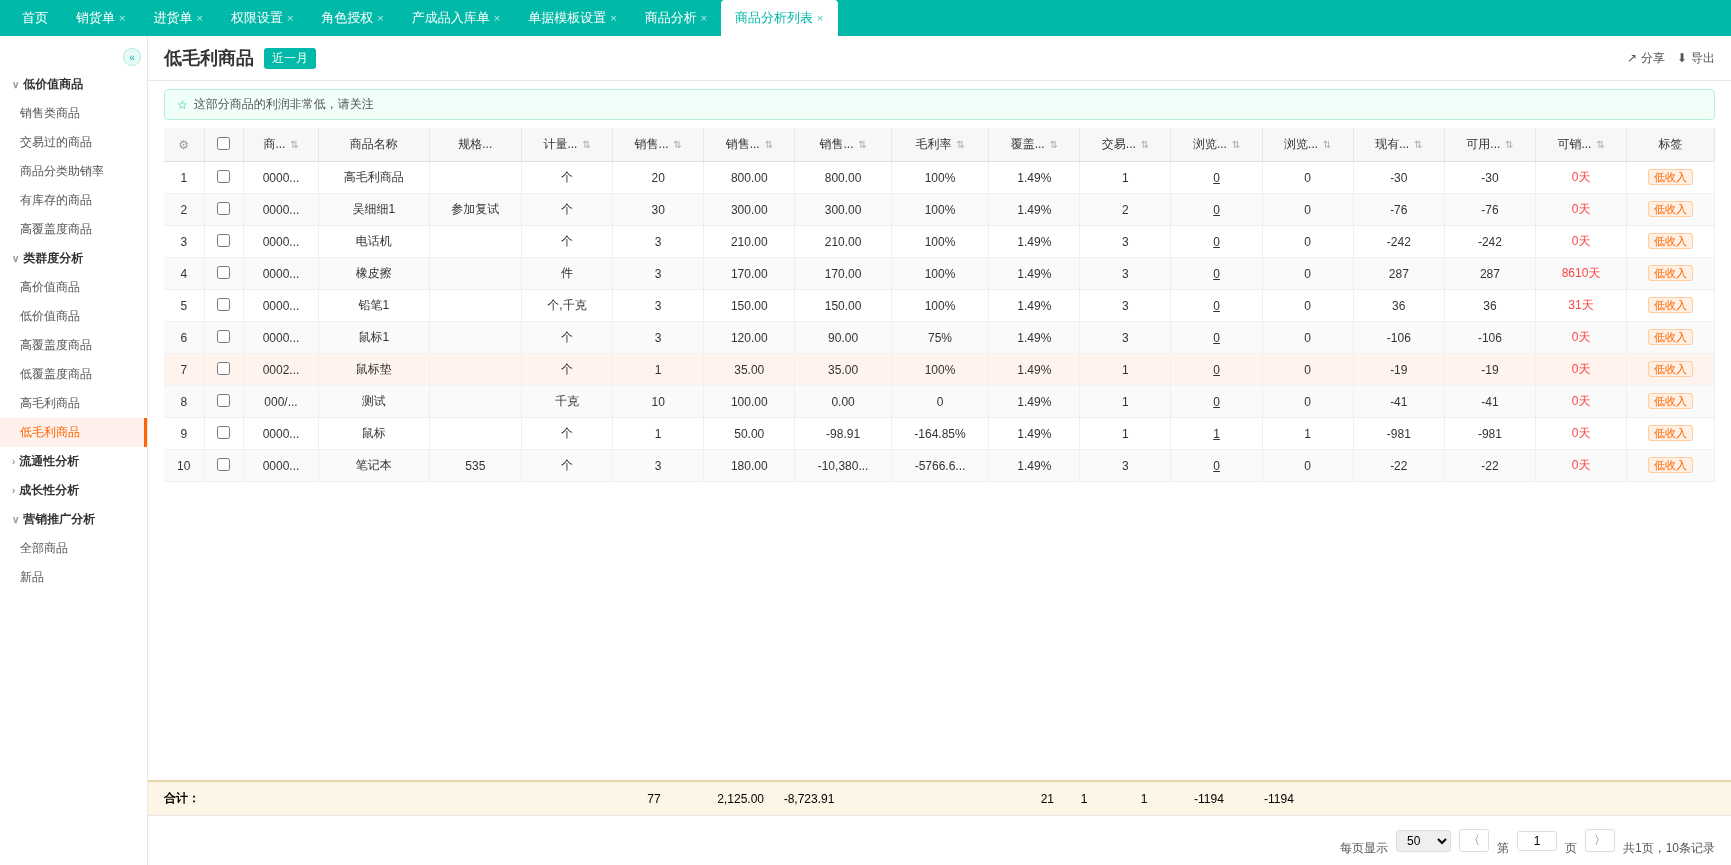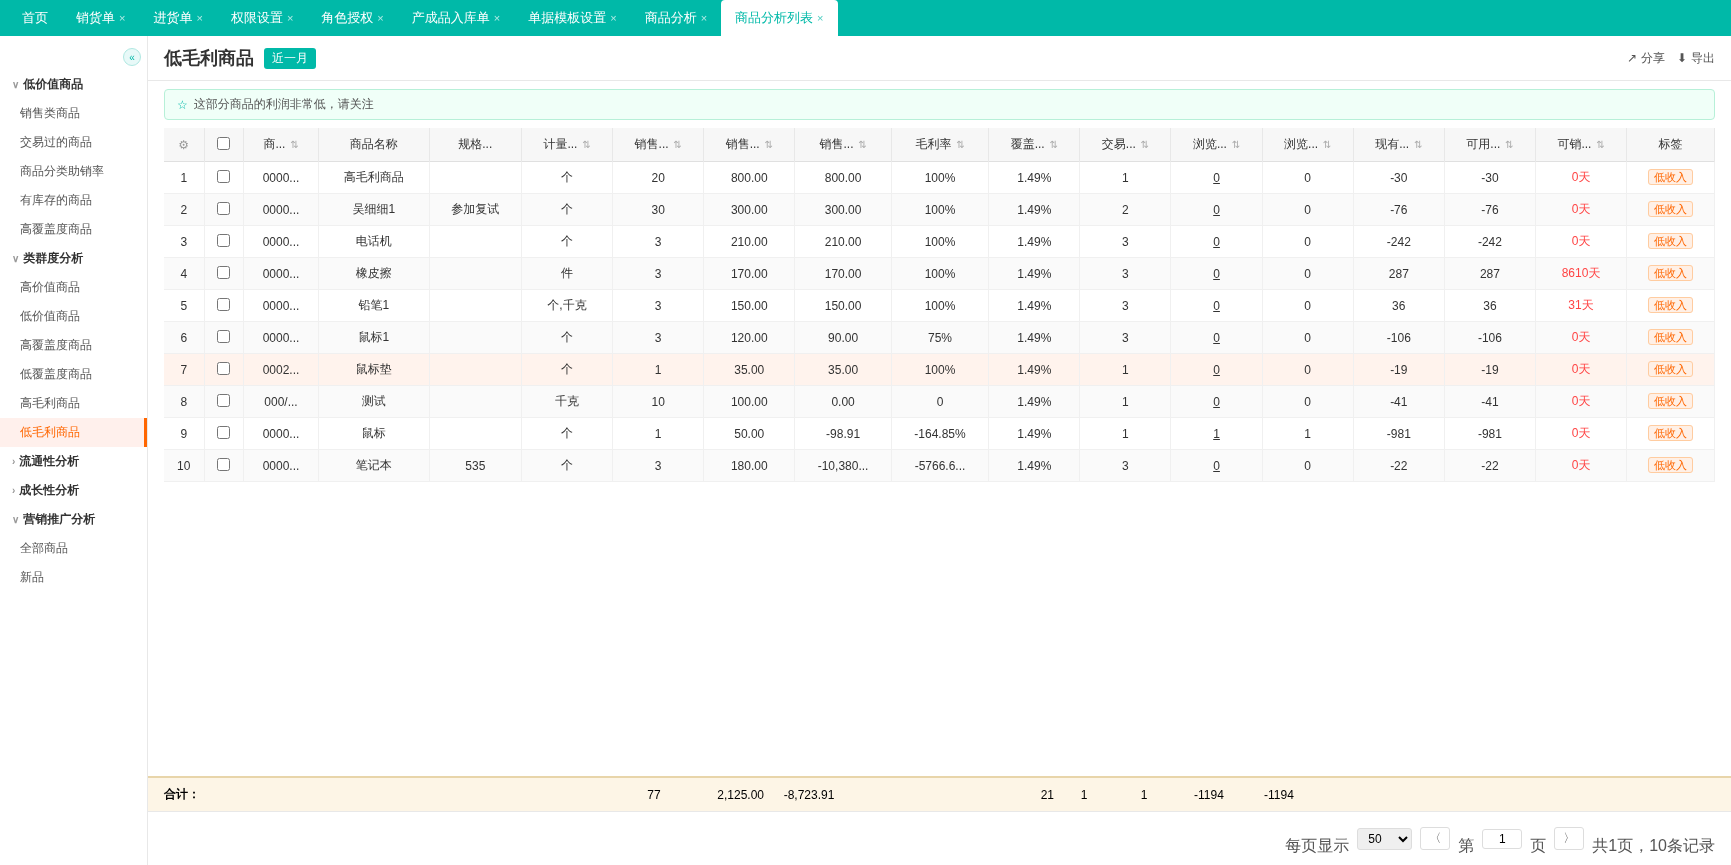--- a/index.html
+++ b/index.html
@@ -223,21 +223,21 @@
     .pagination-bar {
       display: flex;
       align-items: center;
       justify-content: flex-end;
       padding: 8px 16px;
       gap: 8px;
       border-top: 1px solid #e8e8e8;
       background: #fff;
       flex-shrink: 0;
     }
-    .pagination-bar span { color: #555; font-size: 16px; margin-top: 16px; }
+    .pagination-bar span { color: #555; font-size: 12px; margin-top: 16px; }
     .page-size-select {
       border: 1px solid #ddd;
       border-radius: 3px;
       padding: 2px 6px;
       font-size: 12px;
     }
     .page-nav-btn {
       border: 1px solid #ddd;
       background: #fff;
       border-radius: 3px;

